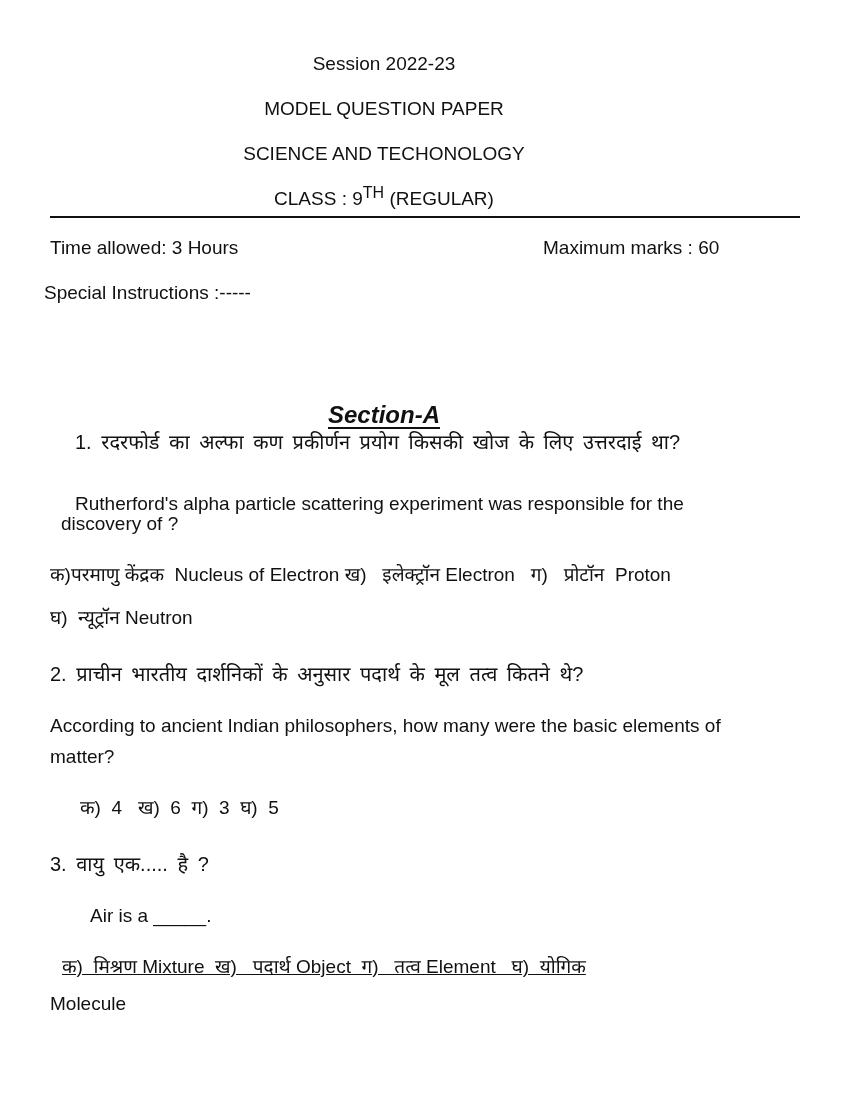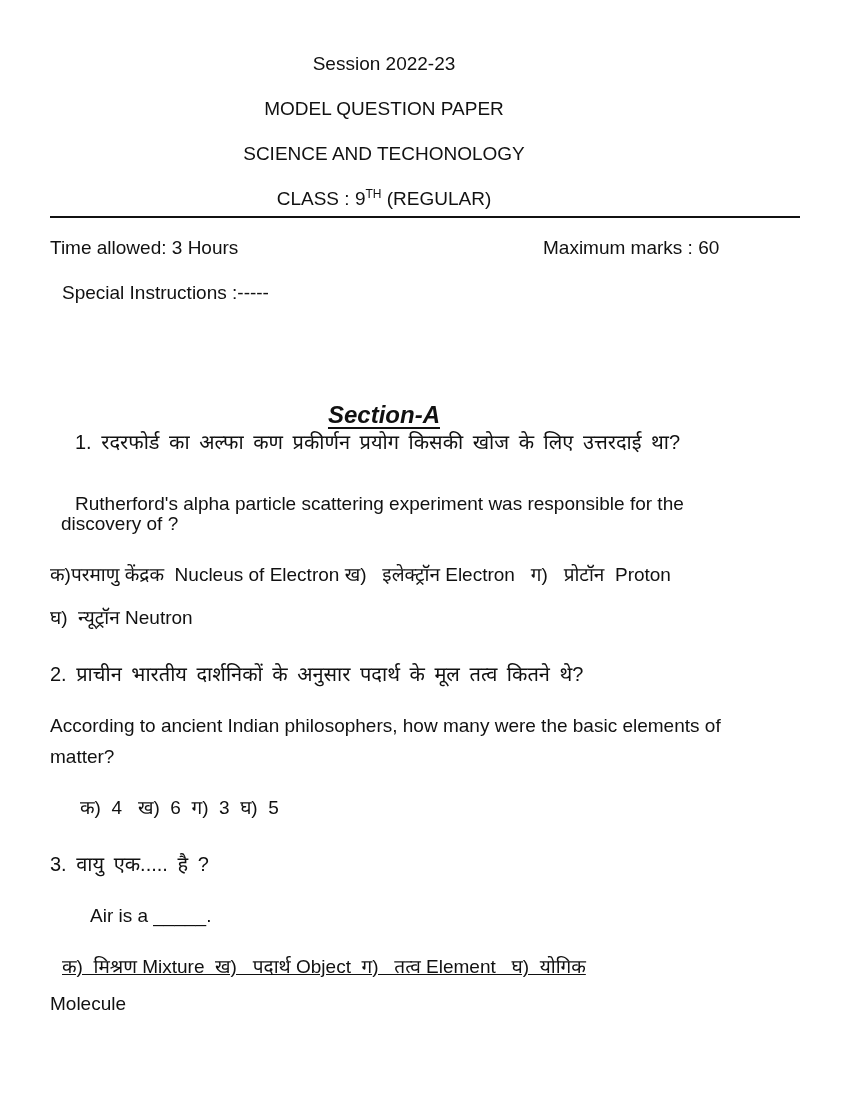--- a/index.html
+++ b/index.html
@@ -9,34 +9,34 @@
     color: #111111;
   }
   .line { position: absolute; font-size: 19px; line-height: 24px; white-space: nowrap; }
   .center { left: 0; width: 768px; text-align: center; }
   .rule { position: absolute; left: 50px; width: 750px; top: 216px; height: 0; border-top: 2px solid #111; }
   .section-title {
     font-size: 24px; font-weight: bold; font-style: italic; text-decoration: underline;
     text-underline-offset: 4px; text-decoration-thickness: 2px;
   }
   .q-hindi { font-size: 20px; word-spacing: 4px; }
-  sup { font-size: 12px; vertical-align: 7px; line-height: 0; }
+  sup { font-size: 16px; vertical-align: 7px; line-height: 0; }
 </style>
 </head>
 <body>
 
 <div class="line center" style="top:52px;">Session 2022-23</div>
 <div class="line center" style="top:97px;">MODEL QUESTION PAPER</div>
 <div class="line center" style="top:142px;">SCIENCE AND TECHONOLOGY</div>
 <div class="line center" style="top:187px;"><span>CLASS : 9</span><sup>TH</sup><span> (REGULAR)</span></div>
 <div class="rule"></div>
 
 <div class="line" style="top:236px; left:50px;">Time allowed: 3 Hours</div>
 <div class="line" style="top:236px; left:543px;">Maximum marks : 60</div>
-<div class="line" style="top:281px; left:62px;">Special Instructions :-----</div>
+<div class="line" style="top:281px; left:44px;">Special Instructions :-----</div>
 
 <div class="line center section-title" style="top:372px; line-height:30px;margin-top:28px;">Section-A</div>
 
 <div class="line q-hindi" style="top:430px; left:75px;">1. रदरफोर्ड का अल्फा कण प्रकीर्णन प्रयोग किसकी खोज के लिए उत्तरदाई था?</div>
 <div class="line" style="top:492px; left:75px;"> Rutherford's alpha particle scattering experiment was responsible for the</div>
 <div class="line" style="top:512px; left:61px;">discovery of ?</div>
 <div class="line" style="top:563px; left:50px; white-space:pre;">क)परमाणु केंद्रक  Nucleus of Electron ख)   इलेक्ट्रॉन Electron   ग)   प्रोटॉन  Proton</div>
 <div class="line" style="top:606px; left:50px; white-space:pre;">घ)  न्यूट्रॉन Neutron</div>
 
 <div class="line q-hindi" style="top:662px; left:50px;">2. प्राचीन भारतीय दार्शनिकों के अनुसार पदार्थ के मूल तत्व कितने थे?</div>

